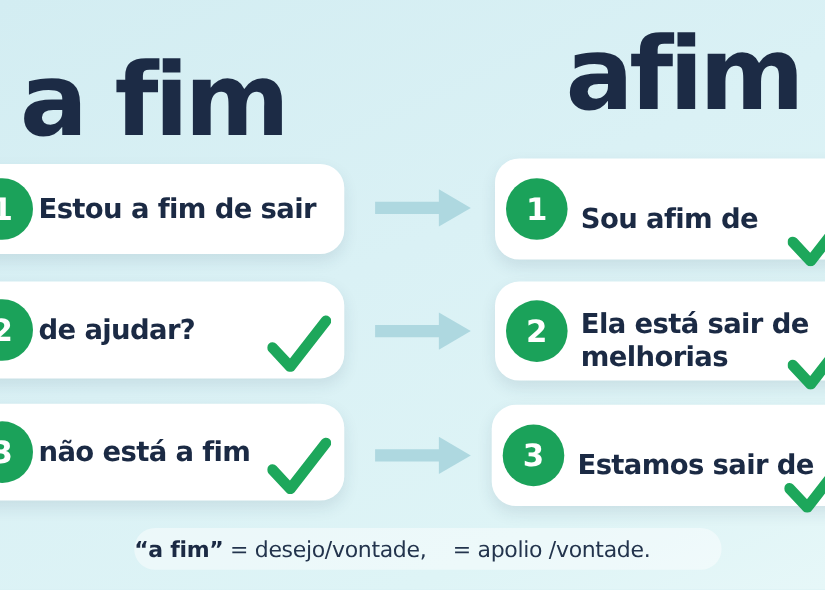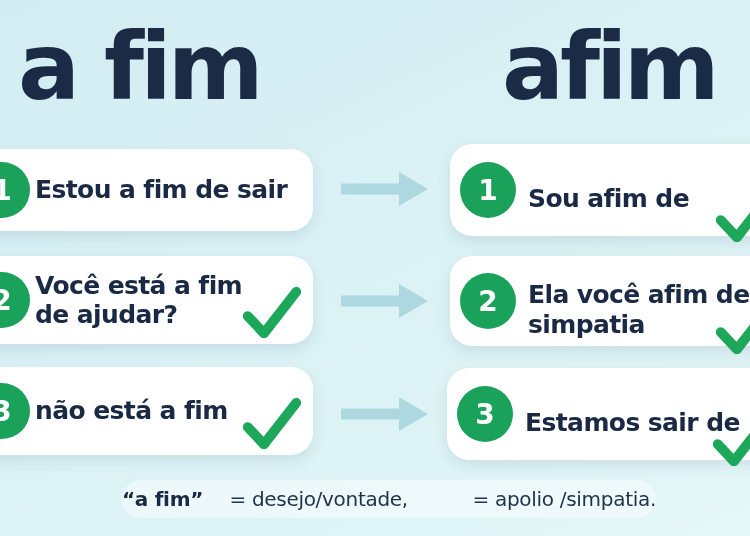--- a/index.html
+++ b/index.html
@@ -6,22 +6,22 @@
   body{font-family:"DejaVu Sans","Liberation Sans",sans-serif;background:#d7eff3;}
   .stage{
     position:relative;width:750px;height:536px;overflow:hidden;
     background:linear-gradient(155deg,#d3edf2 0%,#daf1f5 45%,#def4f6 80%,#e6f7f8 100%);
   }
   .heading{
     position:absolute;top:22px;
     font-size:92px;font-weight:bold;letter-spacing:-4px;
     color:#1c2b45;line-height:1;
   }
-  .heading-left{left:18px;}
-  .heading-right{left:502px;}
+  .heading-left{left:18px;margin-top:24px;}
+  .heading-right{left:514px;}
 
   .card{
     position:absolute;background:#ffffff;border-radius:22px;
     box-shadow:0 6px 14px rgba(30,60,85,0.10);
     display:flex;align-items:center;
   }
   .card-left-1{left:-70px;top:149px;width:383px;height:82px;}
   .card-left-2{left:-70px;top:256px;width:383px;height:88px;}
   .card-left-3{left:-70px;top:367px;width:383px;height:88px;}
   .card-right-1{left:450px;top:144px;width:332px;height:92px;}
@@ -54,21 +54,21 @@
 
   .arrow{position:absolute;left:335px;width:95px;height:44px;}
   .arrow svg{display:block;}
   .arrow-1{top:167px;}
   .arrow-2{top:279px;}
   .arrow-3{top:392px;}
 
   .footer-pill{
     position:absolute;left:122px;top:480px;width:534px;height:38px;
     background:rgba(255,255,255,0.45);border-radius:19px;
-    display:flex;align-items:center;justify-content:space-between;
+    display:flex;align-items:center;justify-content:flex-start;
     font-size:20px;color:#23344d;letter-spacing:-0.3px;white-space:pre;
   }
   .footer-pill .term{font-weight:bold;color:#1b2a44;}
   .footer-pill .gap{display:inline-block;width:18px;}
 </style>
 </head>
 <body>
 
 <div class="stage">
 
@@ -103,21 +103,20 @@
           <path d="M8,52 L36,82 L92,10"></path>
         </svg>
     </div>
   </div>
 
   <div class="card card-left card-left-2">
     <div class="num-badge">
       <span>2</span>
     </div>
     <div class="card-text">
-      <span>Você está a fim</span>
       <span>de ajudar?</span>
     </div>
     <div class="check">
       <svg viewBox="0 0 100 90">
           <path d="M8,52 L36,82 L92,10"></path>
         </svg>
     </div>
   </div>
 
   <div class="arrow arrow-2">
@@ -125,22 +124,22 @@
       <line x1="6" y1="22" x2="66" y2="22" stroke="#aed8e0" stroke-width="11"></line>
       <polygon points="64,5 93,22 64,39" fill="#aed8e0"></polygon>
     </svg>
   </div>
 
   <div class="card card-right card-right-2">
     <div class="num-badge">
       <span>2</span>
     </div>
     <div class="card-text">
-      <span>Ela você afim de</span>
-      <span>simpatia</span>
+      <span>Ela está sair de</span>
+      <span>melhorias</span>
     </div>
     <div class="check">
       <svg viewBox="0 0 100 90">
           <path d="M8,52 L36,82 L92,10"></path>
         </svg>
     </div>
   </div>
 
   <div class="card card-left card-left-3">
     <div class="num-badge">
@@ -170,15 +169,15 @@
     <div class="card-text">
       <span>Estamos sair de</span>
     </div>
     <div class="check">
       <svg viewBox="0 0 100 90">
           <path d="M8,52 L36,82 L92,10"></path>
         </svg>
     </div>
   </div>
 
-  <div class="footer-pill"><span class="term">“a fim”</span><span> = desejo/vontade,</span><span class="gap"></span><span> = apolio /simpatia.</span></div>
+  <div class="footer-pill"><span class="term">“a fim”</span><span> = desejo/vontade,</span><span class="gap"></span><span> = apolio /vontade.</span></div>
 
 </div>
 
 </body></html>

